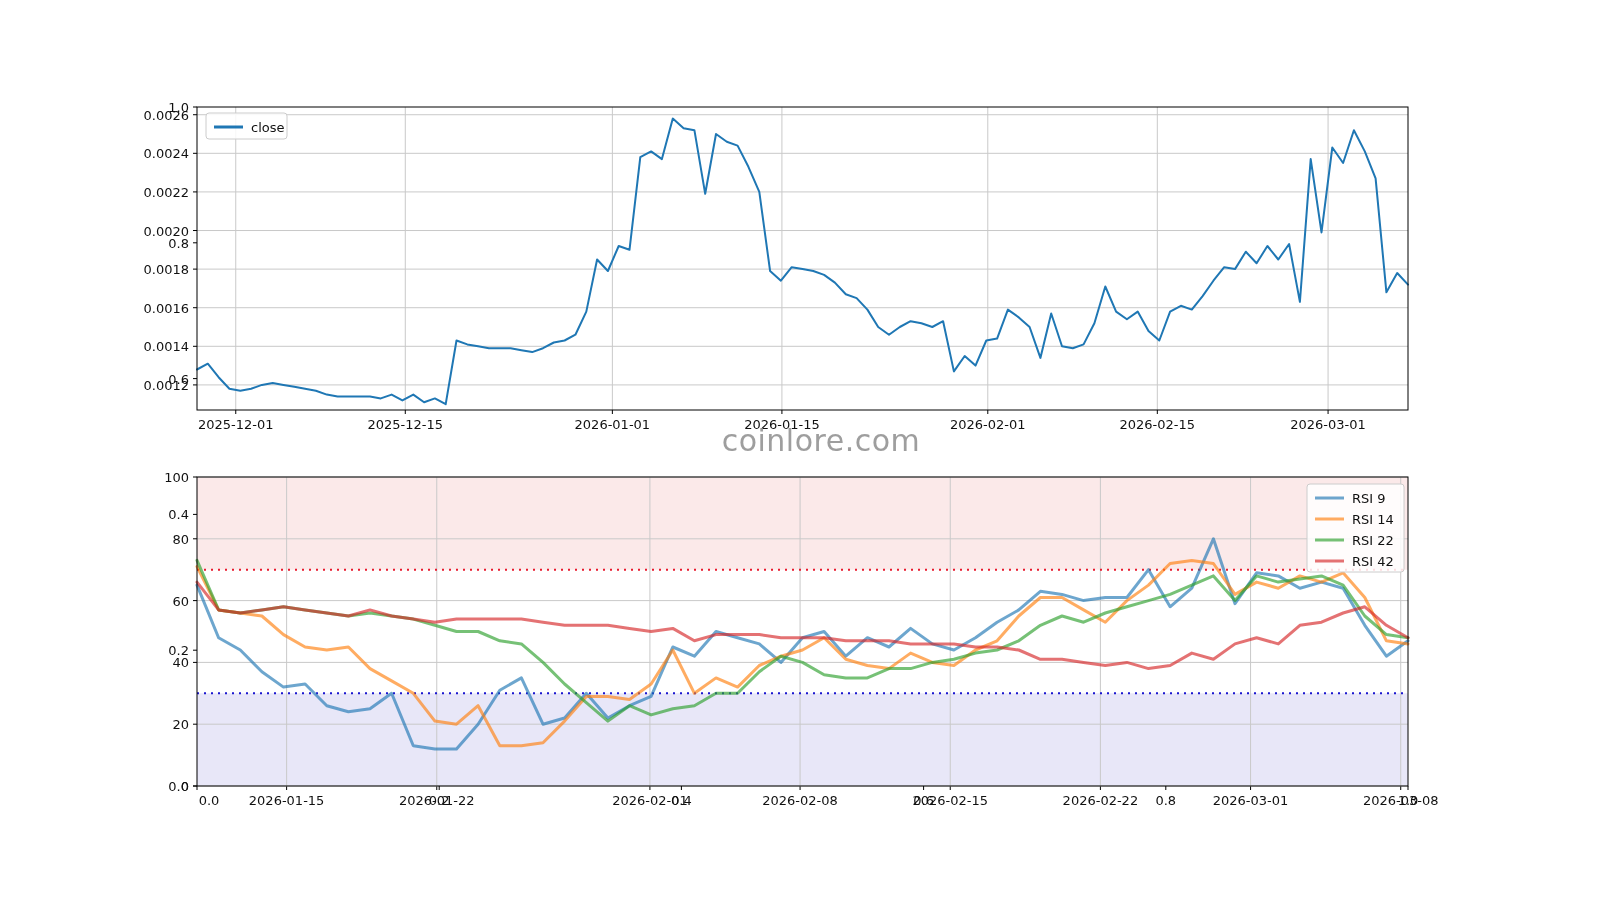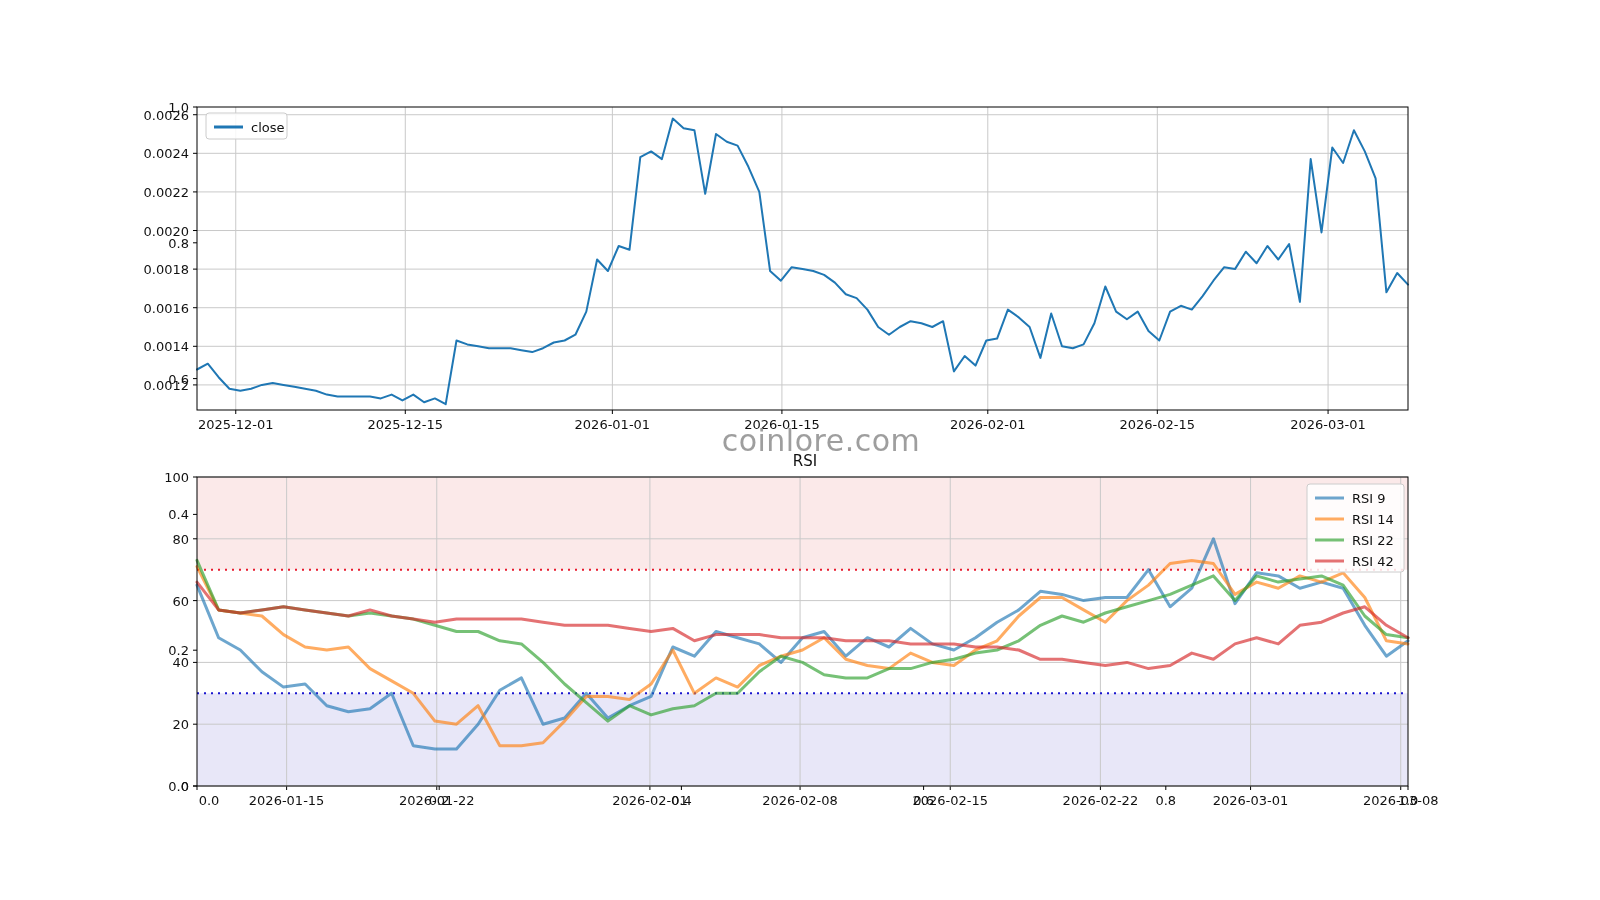--- a/index.html
+++ b/index.html
@@ -155,14 +155,13 @@
         <text x="189" y="519.4" text-anchor="end" font-size="13" fill="#111" font-family="DejaVu Sans, sans-serif">0.4</text>
         <line x1="193" y1="378.6" x2="197" y2="378.6" stroke="#000000"></line>
         <text x="189" y="383.6" text-anchor="end" font-size="13" fill="#111" font-family="DejaVu Sans, sans-serif">0.6</text>
         <line x1="193" y1="242.79999999999995" x2="197" y2="242.79999999999995" stroke="#000000"></line>
         <text x="189" y="247.79999999999995" text-anchor="end" font-size="13" fill="#111" font-family="DejaVu Sans, sans-serif">0.8</text>
         <line x1="193" y1="107" x2="197" y2="107" stroke="#000000"></line>
         <text x="189" y="112" text-anchor="end" font-size="13" fill="#111" font-family="DejaVu Sans, sans-serif">1.0</text>
       </g>
     </svg>
   <div class="wm">coinlore.com</div>
-  <div class="rsi-title">RSI</div>
 </div>
 
 </body></html>

